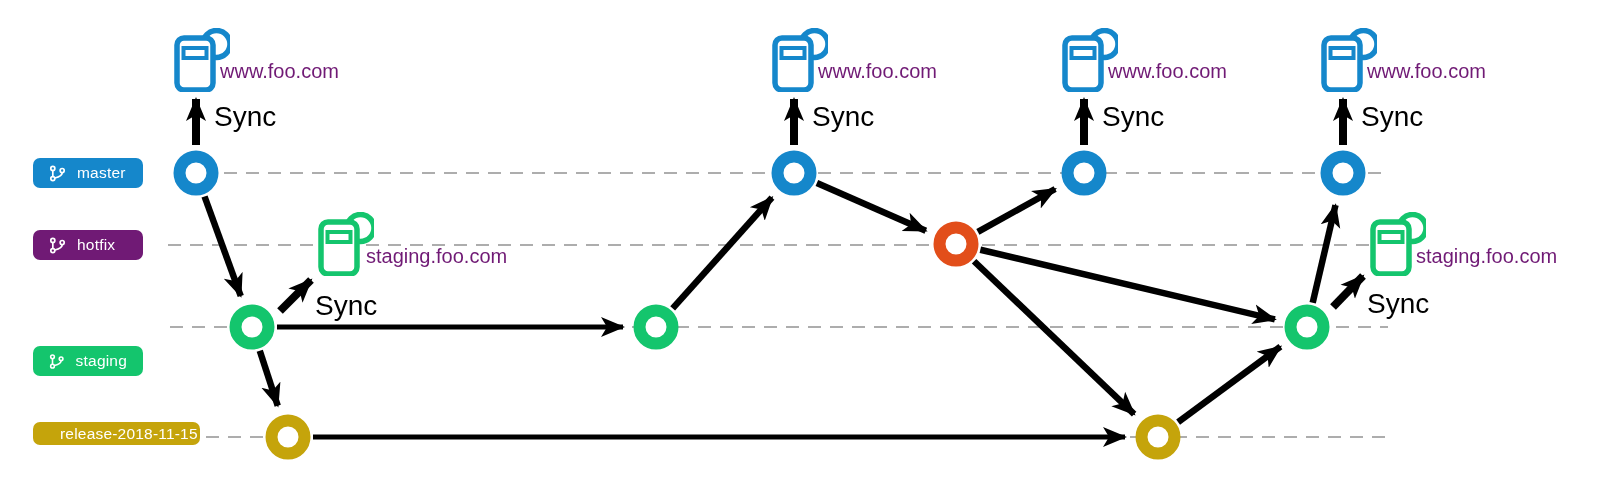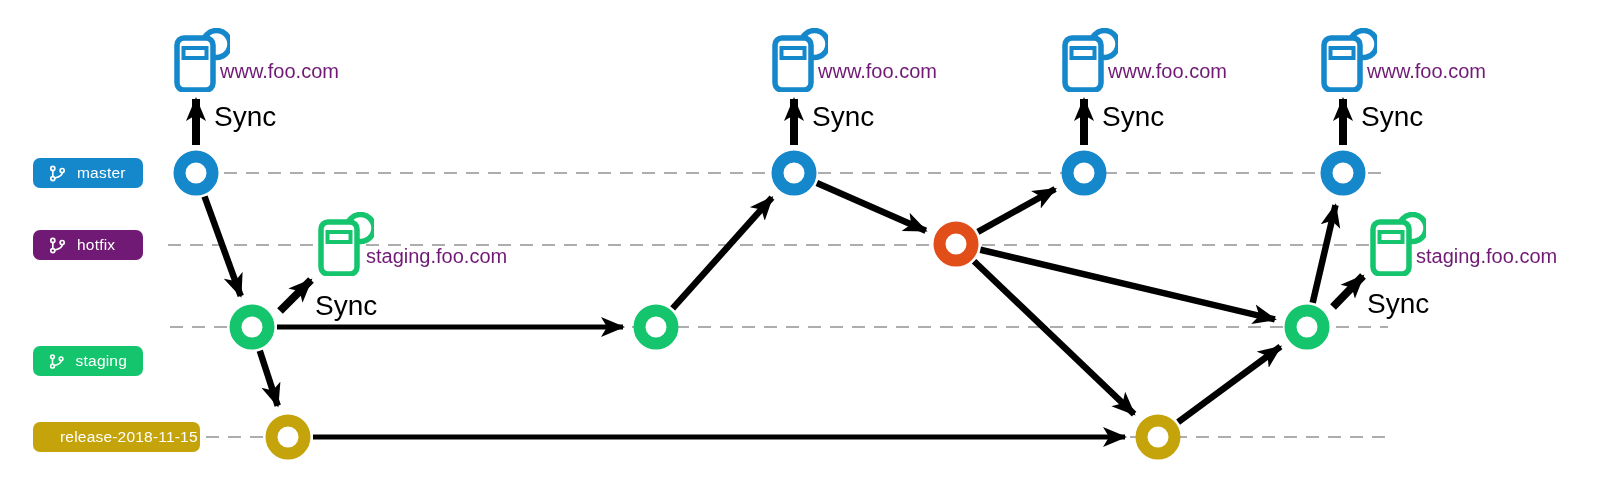--- a/index.html
+++ b/index.html
@@ -85,21 +85,21 @@
     </div>
     <div class="pill" style="left: 33px; top: 312px; width: 110px; height: 30px; background: rgb(20, 197, 109); margin-top: 34px;">
       <svg viewBox="0 0 16 16" width="17" height="17">
         <circle cx="3.6" cy="3.2" r="1.9" fill="none" stroke="#FFFFFF" stroke-width="1.6"></circle>
         <circle cx="3.6" cy="12.8" r="1.9" fill="none" stroke="#FFFFFF" stroke-width="1.6"></circle>
         <circle cx="12.4" cy="5.2" r="1.9" fill="none" stroke="#FFFFFF" stroke-width="1.6"></circle>
         <path d="M3.6,5.2 L3.6,10.9 M12.4,7.2 C12.4,10.3 8.9,11.3 5.6,12.2" fill="none" stroke="#FFFFFF" stroke-width="1.6"></path>
       </svg>
       <span class="txt">staging</span>
     </div>
-    <div class="pill" style="left: 33px; top: 422px; width: 167px; height: 30px; background: rgb(197, 164, 11);">
+    <div class="pill" style="left: 33px; top: 422px; width: 167px; height: 23px; background: rgb(197, 164, 11);">
       <svg viewBox="0 0 16 16" width="17" height="17">
         <circle cx="3.6" cy="3.2" r="1.9" fill="none" stroke="#FFFFFF" stroke-width="1.6"></circle>
         <circle cx="3.6" cy="12.8" r="1.9" fill="none" stroke="#FFFFFF" stroke-width="1.6"></circle>
         <circle cx="12.4" cy="5.2" r="1.9" fill="none" stroke="#FFFFFF" stroke-width="1.6"></circle>
         <path d="M3.6,5.2 L3.6,10.9 M12.4,7.2 C12.4,10.3 8.9,11.3 5.6,12.2" fill="none" stroke="#FFFFFF" stroke-width="1.6"></path>
       </svg>
       <span class="txt">release-2018-11-15</span>
     </div>
     <div class="server-icon" style="left: 174px; top: 28px;"><svg viewBox="0 0 56 64" width="56" height="64">
         <circle cx="42.5" cy="16" r="13.5" fill="#fff" stroke="#1587CB" stroke-width="5.5"></circle>

